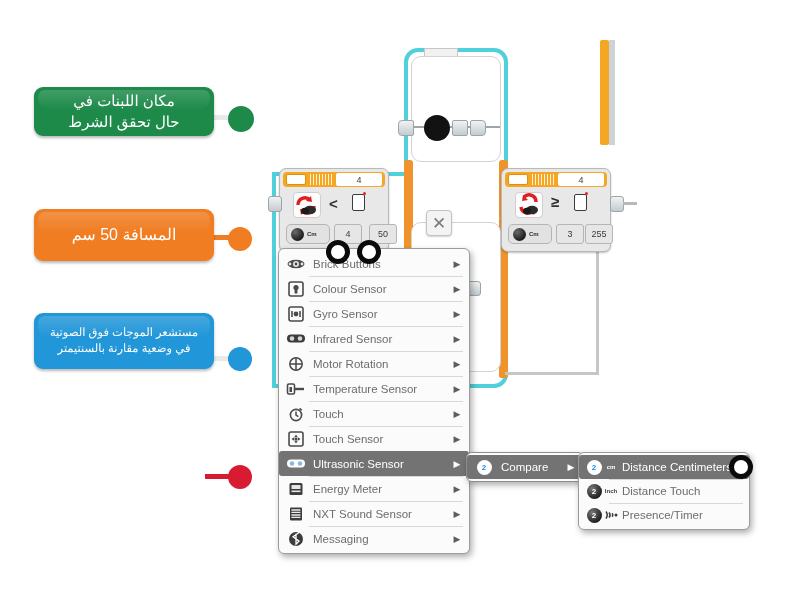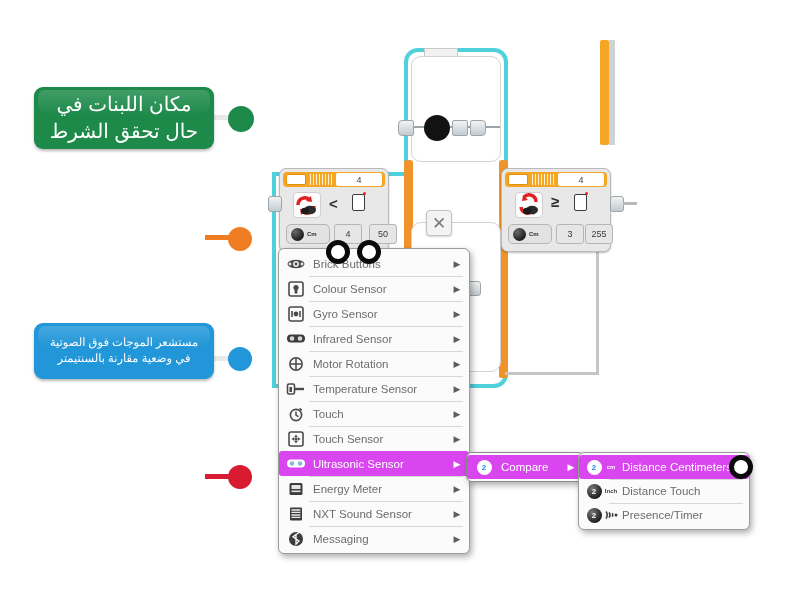--- a/index.html
+++ b/index.html
@@ -151,21 +151,21 @@
     box-sizing:border-box;
     color:#6d6d6d;
     font-size:11.5px;
   }
   .mrow .mi{width:22px;height:20px;flex:0 0 22px;display:flex;align-items:center;justify-content:center;}
   .mrow .mlabel{flex:1;padding-left:6px;white-space:nowrap;}
   .mrow .arr{flex:0 0 12px;font-size:9px;color:#5e5e5e;text-align:center;}
   .mrow + .mrow::before{
     content:"";position:absolute;left:30px;right:6px;top:0;height:1px;background:#d8d8d8;
   }
-  .mrow.sel{background:#d946ef;color:#ffffff;border-radius:3px;}
+  .mrow.sel{background:#737373;color:#ffffff;border-radius:3px;}
   .mrow.sel .arr{color:#ffffff;}
   .mrow.sel::before{background:transparent;}
 
   .submenu{
     position:absolute;
     background:#fbfbfb;
     border:1px solid #9b9b9b;
     border-radius:6px;
     box-shadow:2px 3px 6px rgba(0,0,0,.32);
     padding:2px 0;
@@ -468,32 +468,35 @@
     </div>
   </div>
 
   <div class="ringsolid" style="left:424px;top:115px;width:26px;height:26px;"></div>
   <div class="ring" style="left:326px;top:240px;width:24px;height:24px;"></div>
   <div class="ring" style="left:357px;top:240px;width:24px;height:24px;"></div>
   <div class="ring" style="left:729px;top:455px;width:24px;height:24px;"></div>
 
   <div class="lead" style="left:205px;top:115px;width:40px;background:#e9e9e9;"></div>
   <div class="dot" style="left:228px;top:106px;width:26px;height:26px;background:#1d8a4a;"></div>
-  <div class="callout" style="left:34px;top:87px;width:180px;height:62px;background:#1d8a4a;font-size:20px;">
+  <div class="callout" style="left:34px;top:87px;width:180px;height:49px;background:#1d8a4a;font-size:15px;">
     <span class="ctext">
       <span>مكان اللبنات في</span><br><span>حال تحقق الشرط</span>
     </span>
   </div>
 
   <div class="lead" style="left:205px;top:235px;width:40px;background:#f07d22;"></div>
   <div class="dot" style="left:228px;top:227px;width:24px;height:24px;background:#f07d22;"></div>
+  <div class="callout" style="left:34px;top:209px;width:180px;height:52px;background:#f07d22;font-size:16px;">
+    <span class="ctext">المسافة 50 سم</span>
+  </div>
 
   <div class="lead" style="left:205px;top:356px;width:40px;background:#e9e9e9;"></div>
   <div class="dot" style="left:228px;top:347px;width:24px;height:24px;background:#2196d8;"></div>
-  <div class="callout" style="left:34px;top:323px;width:180px;height:56px;background:#2196d8;font-size:11.5px;">
+  <div class="callout" style="left:34px;top:313px;width:180px;height:56px;background:#2196d8;font-size:11.5px;">
     <span class="ctext">
       <span>مستشعر الموجات فوق الصوتية</span><br><span>في وضعية مقارنة بالسنتيمتر</span>
     </span>
   </div>
 
   <div class="lead" style="left:205px;top:474px;width:40px;background:#d81b31;"></div>
   <div class="dot" style="left:228px;top:465px;width:24px;height:24px;background:#d81b31;"></div>
 
 </div>
 

